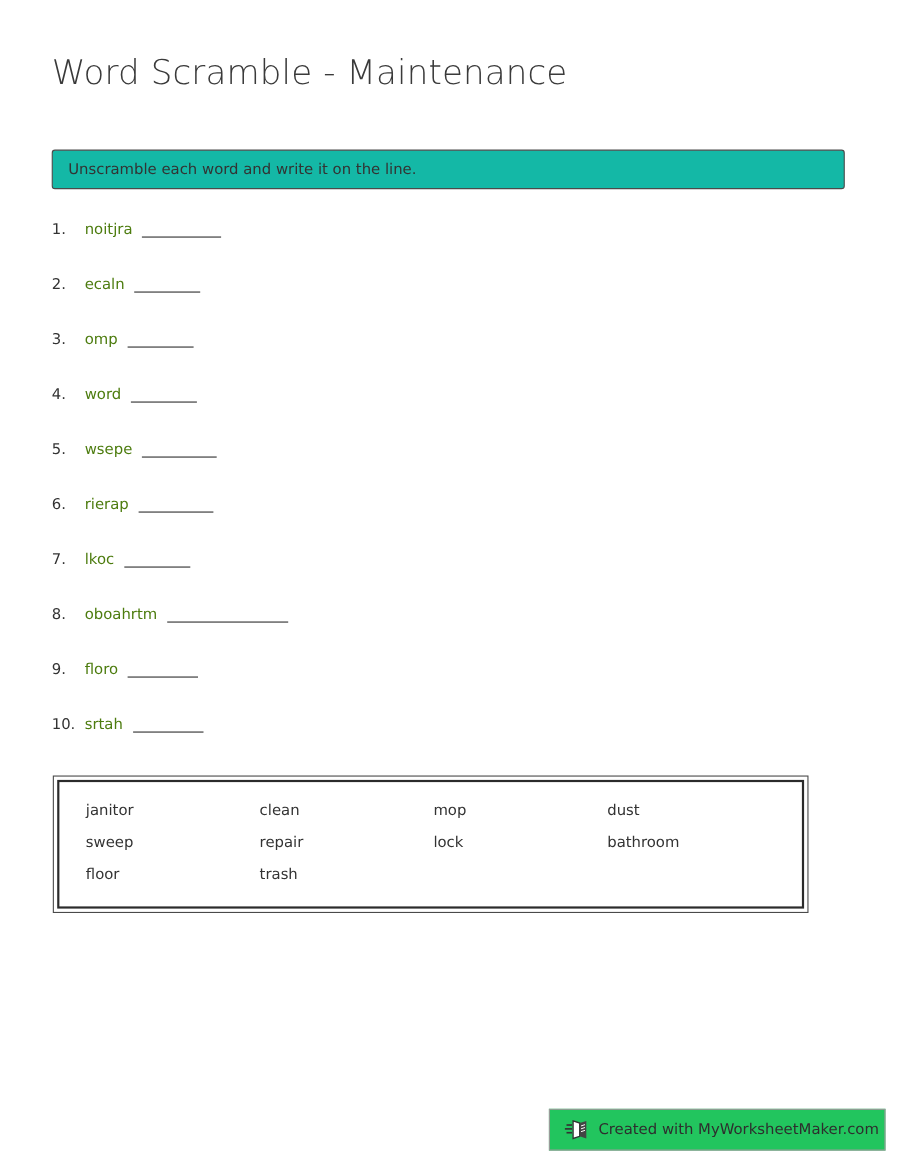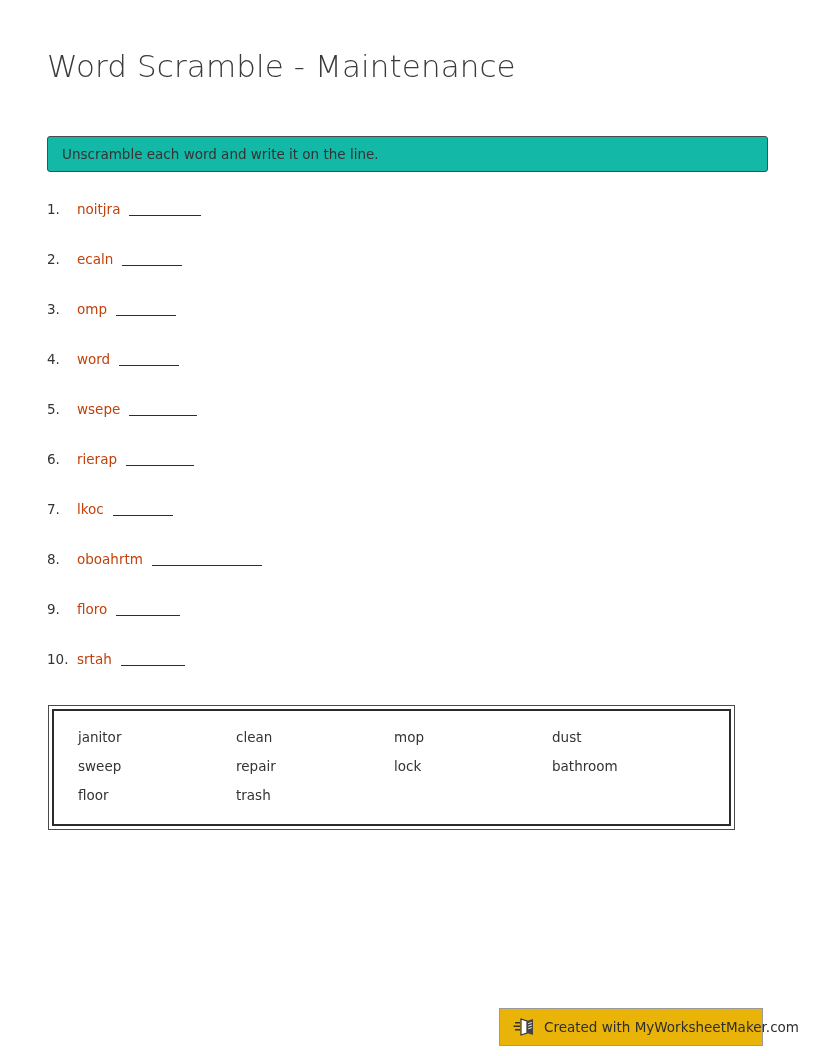--- a/index.html
+++ b/index.html
@@ -75,21 +75,21 @@
   .item-number {
     width: 30px;
     text-align: left;
     font-size: 13.5px;
     color: #333333;
     line-height: 18px;
     flex: 0 0 auto;
   }
   .item-word {
     font-size: 13.5px;
-    color: #c2410c;
+    color: #4d7c0f;
     line-height: 18px;
     white-space: nowrap;
     flex: 0 0 auto;
   }
   .item-line {
     flex: 0 0 auto;
     margin-left: 9px;
     margin-top: 15px;
     height: 0;
     border-bottom: 1.6px solid #2e2e2e;
@@ -129,25 +129,25 @@
     color: #333333;
     line-height: 29px;
     white-space: nowrap;
   }
 
   
   .footer-badge {
     position: absolute;
     left: 499px;
     top: 1008px;
-    width: 264px;
+    width: 306px;
     height: 38px;
     box-sizing: border-box;
     border: 1px solid #9a9a9a;
-    background: #eab308;
+    background: #22c55e;
     display: flex;
     align-items: center;
     padding-left: 13px;
   }
   .footer-logo {
     width: 24px;
     height: 24px;
     flex: 0 0 auto;
     margin-right: 7px;
     display: block;

